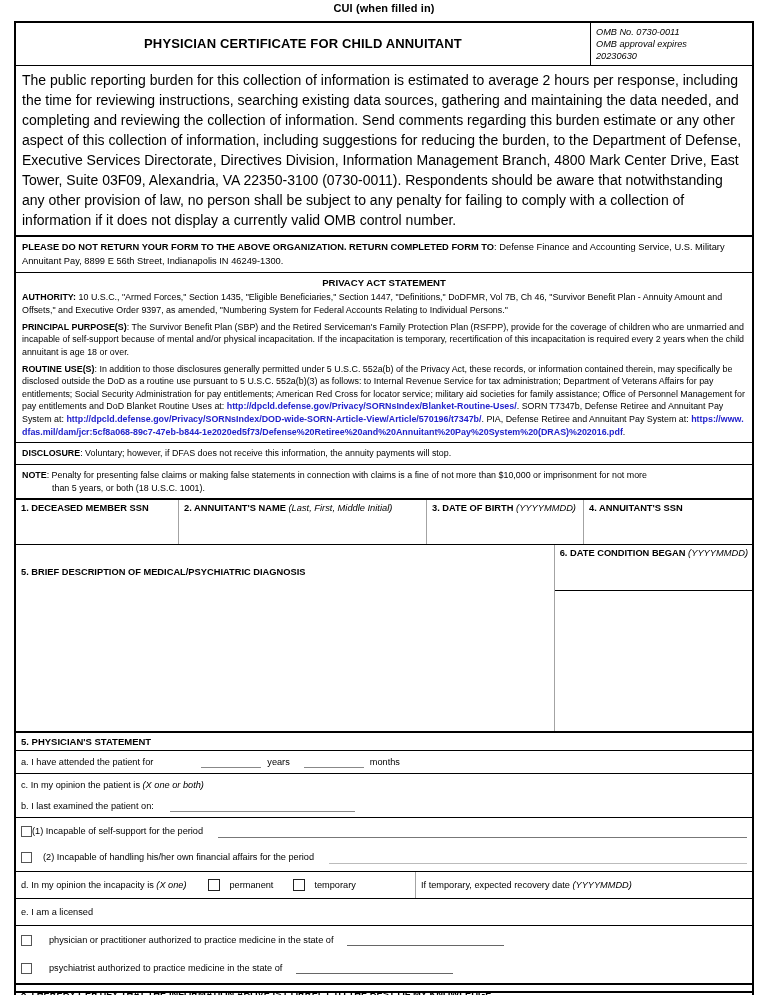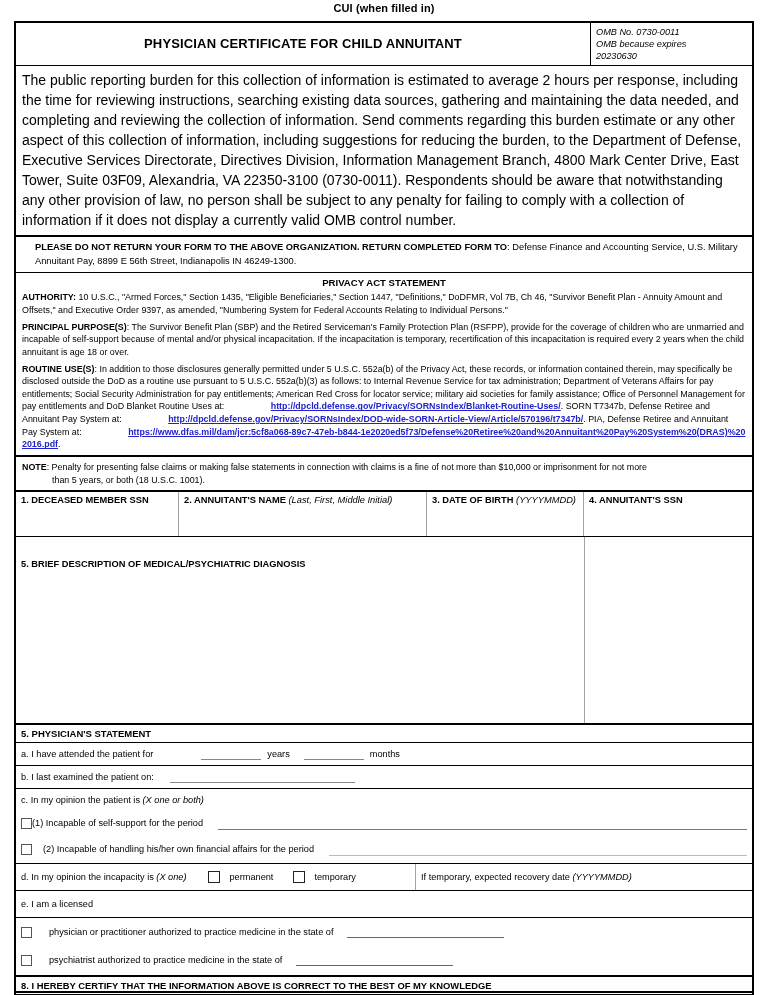--- a/index.html
+++ b/index.html
@@ -76,43 +76,41 @@
     font-size: 14px;
     line-height: 1.42;
     padding: 5px 6px 5px 6px;
     text-align: left;
   }
 
   
   .return-blk {
     font-size: 9.3px;
     line-height: 1.45;
-    padding: 4px 6px 4px 19px;
+    padding: 4px 6px 4px 6px;
   }
   .return-blk b { font-weight: bold; }
 
   
   .pa-title {
     text-align: center;
     font-size: 9.6px;
     font-weight: bold;
     padding: 4px 0 3px;
   }
   .pa-para {
     font-size: 8.9px;
     line-height: 1.42;
     padding: 0 6px 4px 6px;
   }
   .pa-para b { font-weight: bold; }
   .lnk {
     color: #2222cc;
     font-weight: bold;
-    text-decoration: underline;
     word-break: break-all;
-    margin-left: 44px;
   }
   .sec-line {
     border-top: 1px solid #000;
   }
   .disclosure, .note {
     font-size: 8.9px;
     line-height: 1.42;
     padding: 4px 6px 4px 6px;
   }
   .note .ind { display: block; padding-left: 30px; }
@@ -207,21 +205,21 @@
   <div class="cui-top">CUI (when filled in)</div>
 
   <div class="form">
 
     <div class="title-row bb">
       <div class="title-cell">
         <div class="t">PHYSICIAN CERTIFICATE FOR CHILD ANNUITANT</div>
       </div>
       <div class="omb-cell">
         <div>OMB No. 0730-0011</div>
-        <div>OMB because expires</div>
+        <div>OMB approval expires</div>
         <div>20230630</div>
       </div>
     </div>
 
     <div class="burden bb2">The public reporting burden for this collection of information is estimated to average 2 hours per response, including the time for reviewing instructions, searching existing data sources, gathering and maintaining the data needed, and completing and reviewing the collection of information. Send comments regarding this burden estimate or any other aspect of this collection of information, including suggestions for reducing the burden, to the Department of Defense, Executive Services Directorate, Directives Division, Information Management Branch, 4800 Mark Center Drive, East Tower, Suite 03F09, Alexandria, VA 22350-3100 (0730-0011). Respondents should be aware that notwithstanding any other provision of law, no person shall be subject to any penalty for failing to comply with a collection of information if it does not display a currently valid OMB control number.</div>
 
     <div class="return-blk bb">
       <b>PLEASE DO NOT RETURN YOUR FORM TO THE ABOVE ORGANIZATION. RETURN COMPLETED FORM TO</b><span>: Defense Finance and Accounting Service, U.S. Military Annuitant Pay, 8899 E 56th Street, Indianapolis IN 46249-1300.</span>
     </div>
 
@@ -234,20 +232,23 @@
 
       <div class="pa-para">
         <b>PRINCIPAL PURPOSE(S)</b><span>: The Survivor Benefit Plan (SBP) and the Retired Serviceman's Family Protection Plan (RSFPP), provide for the coverage of children who are unmarried and incapable of self-support because of mental and/or physical incapacitation.  If the incapacitation is temporary, recertification of this incapacitation is required every 2 years when the child annuitant is age 18 or over.</span>
       </div>
 
       <div class="pa-para">
         <b>ROUTINE USE(S)</b><span>: In addition to those disclosures generally permitted under 5 U.S.C. 552a(b) of the Privacy Act, these records, or information contained therein, may specifically be disclosed outside the DoD as a routine use pursuant to 5 U.S.C. 552a(b)(3) as follows: to Internal Revenue Service for tax administration; Department of Veterans Affairs for pay entitlements; Social Security Administration for pay entitlements; American Red Cross for locator service; military aid societies for family assistance; Office of Personnel Management for pay entitlements and DoD Blanket Routine Uses at: </span><span class="lnk">http://dpcld.defense.gov/Privacy/SORNsIndex/Blanket-Routine-Uses/</span><span>. SORN T7347b, Defense Retiree and Annuitant Pay System at:  </span><span class="lnk">http://dpcld.defense.gov/Privacy/SORNsIndex/DOD-wide-SORN-Article-View/Article/570196/t7347b/</span><span>. PIA, Defense Retiree and Annuitant Pay System at:  </span><span class="lnk">https://www.dfas.mil/dam/jcr:5cf8a068-89c7-47eb-b844-1e2020ed5f73/Defense%20Retiree%20and%20Annuitant%20Pay%20System%20(DRAS)%202016.pdf</span><span>.</span>
       </div>
 
       <div class="sec-line"></div>
+      <div class="disclosure">
+        <b>DISCLOSURE</b><span>: Voluntary; however, if DFAS does not receive this information, the annuity payments will stop.</span>
+      </div>
 
       <div class="sec-line"></div>
       <div class="note bb2">
         <b>NOTE</b><span>: Penalty for presenting false claims or making false statements in connection with claims is a fine of not more than $10,000 or imprisonment for not more</span>
         <span class="ind">than 5 years, or both (18 U.S.C. 1001).</span>
       </div>
     </div>
 
     <div class="row bb">
       <div class="cell r1 c1 br">
@@ -268,39 +269,46 @@
       </div>
     </div>
 
     <div class="row bb2">
       <div class="c5 br">
         <div class="c5-inner">
           <div class="lbl">5. BRIEF DESCRIPTION OF MEDICAL/PSYCHIATRIC DIAGNOSIS</div>
           <div></div>
         </div>
       </div>
+      <div class="c6">
+        <div class="c6-inner">
+          <div class="lbl"><span>6. DATE CONDITION BEGAN</span> <span class="itn">(YYYYMMDD)</span></div>
+          <div></div>
+        </div>
+        <div class="c6-rest"></div>
+      </div>
     </div>
 
     <div class="sec-hdr bb">5. PHYSICIAN'S STATEMENT</div>
 
     <div class="srow bb">
       <span class="txt">a. I have attended the patient for</span>
       <span class="fill" style="width:60px;margin:0 6px 0 48px;"></span>
       <span class="txt">years</span>
       <span class="fill" style="width:60px;margin:0 6px 0 14px;"></span>
       <span class="txt">months</span>
     </div>
 
+    <div class="srow" style="padding-bottom:3px;">
+      <span class="txt"><span>c. In my opinion the patient is</span> <span class="it">(X one or both)</span></span>
+    </div>
+
     <div class="srow bb">
       <span class="txt">b. I last examined the patient on:</span>
       <span class="fill" style="width:185px;margin-left:16px;"></span>
-    </div>
-
-    <div class="srow" style="padding-bottom:3px;">
-      <span class="txt"><span>c. In my opinion the patient is</span> <span class="it">(X one or both)</span></span>
     </div>
 
     <div class="srow" style="padding-top:6px;padding-bottom:6px;">
       <span class="chk"></span>
       <span class="txt" style="">(1) Incapable of self-support for the period</span>
       <span class="line-long" style="flex:1;margin-left:15px;align-self:flex-end;"></span>
     </div>
 
     <div class="srow bb" style="padding-top:6px;padding-bottom:7px;">
       <span class="chk"></span>

